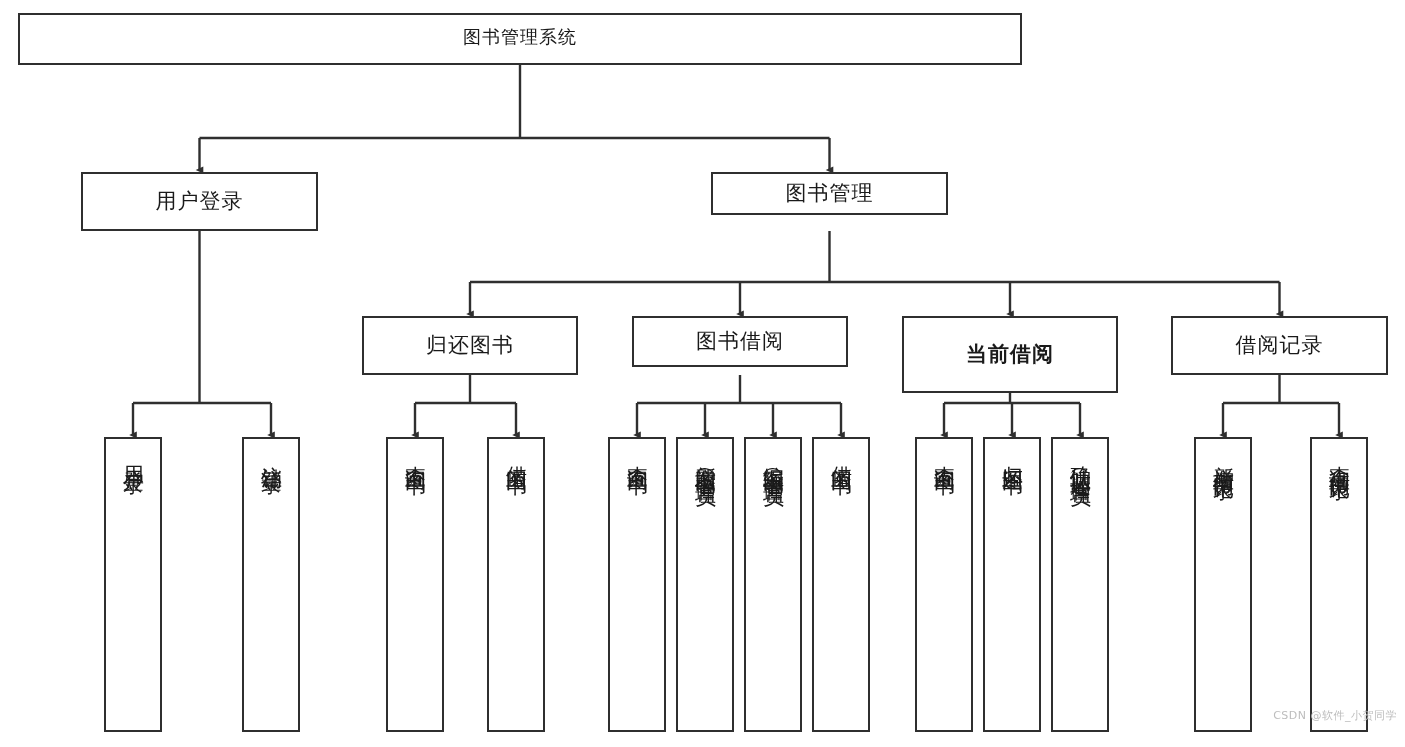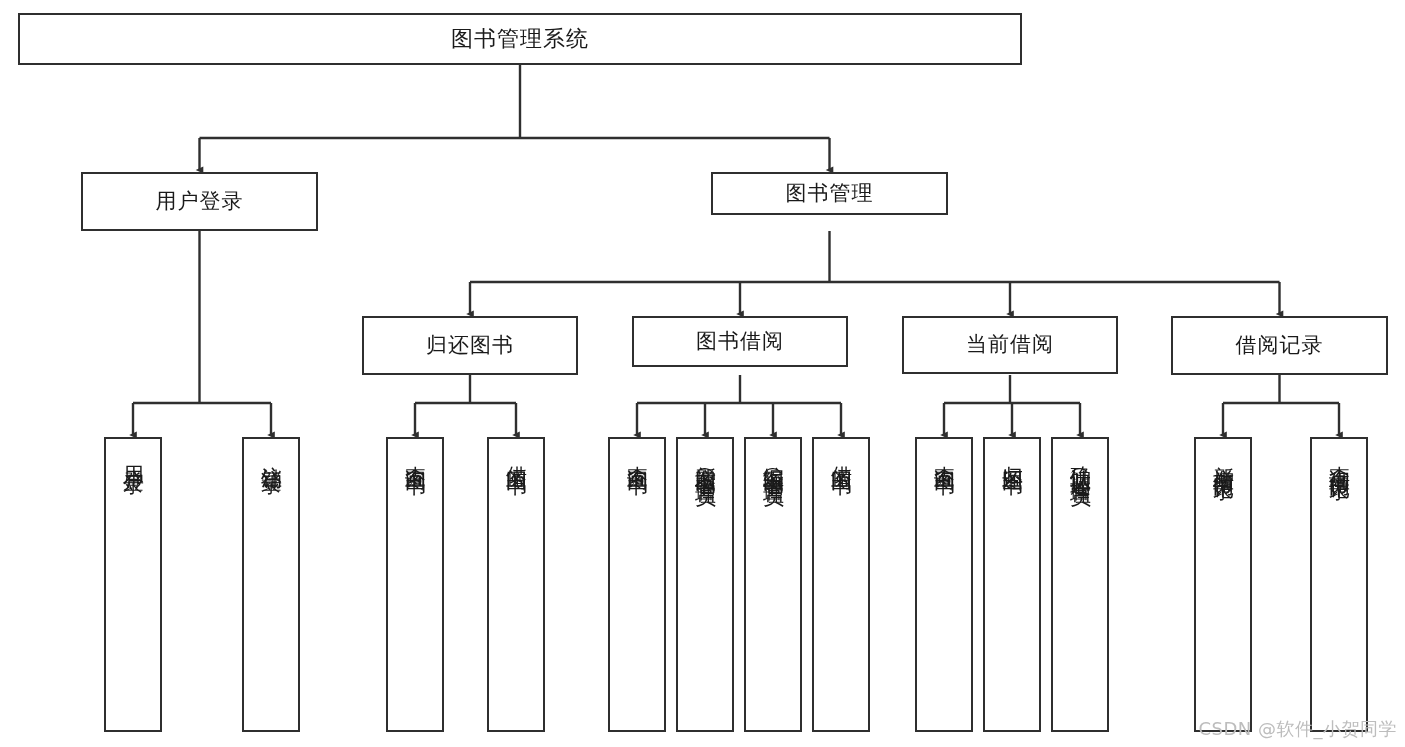--- a/index.html
+++ b/index.html
@@ -37,41 +37,42 @@
     align-items: center;
     justify-content: center;
     color: #1a1a1a;
   }
   .node.horiz {
     font-size: 21px;
     letter-spacing: 1px;
     line-height: 1.1;
   }
   .node.root {
-    font-size: 22px;
+    font-size: 18px;
+    font-family: Liberation Mono, monospace;
   }
   .node.leaf {
     font-size: 21px;
     align-items: flex-start;
     justify-content: center;
     padding-top: 10px;
   }
   .node.leaf .vtext {
     writing-mode: vertical-rl;
     text-orientation: upright;
     letter-spacing: 3px;
     line-height: 1.0;
     white-space: nowrap;
     display: block;
   }
   .watermark {
     position: absolute;
     right: 8px;
-    bottom: 6px;
-    font-size: 18px;
+    bottom: 24px;
+    font-size: 11px;
     color: #bdbdbd;
     letter-spacing: 0.5px;
     white-space: nowrap;
     font-family: "DejaVu Sans", "Liberation Sans", sans-serif;
   }
 </style>
 </head>
 <body>
 
 <div id="diagram-root">
@@ -128,21 +129,21 @@
       </div>
       <div class="node horiz" style="left: 711px; top: 172px; width: 237px; height: 43px;">
         <span>图书管理</span>
       </div>
       <div class="node horiz" style="left: 362px; top: 316px; width: 216px; height: 59px;">
         <span>归还图书</span>
       </div>
       <div class="node horiz" style="left: 632px; top: 316px; width: 216px; height: 51px; text-align: right;">
         <span>图书借阅</span>
       </div>
-      <div class="node horiz" style="left: 902px; top: 316px; width: 216px; height: 58px;">
+      <div class="node horiz" style="left: 902px; top: 316px; width: 216px; height: 77px; font-weight: bold;">
         <span>当前借阅</span>
       </div>
       <div class="node horiz" style="left: 1171px; top: 316px; width: 217px; height: 59px;">
         <span>借阅记录</span>
       </div>
       <div class="node leaf" style="left: 104px; top: 437px; width: 58px; height: 295px;">
         <span class="vtext">用户登录</span>
       </div>
       <div class="node leaf" style="left: 242px; top: 437px; width: 58px; height: 295px;">
         <span class="vtext">注销登录</span>

